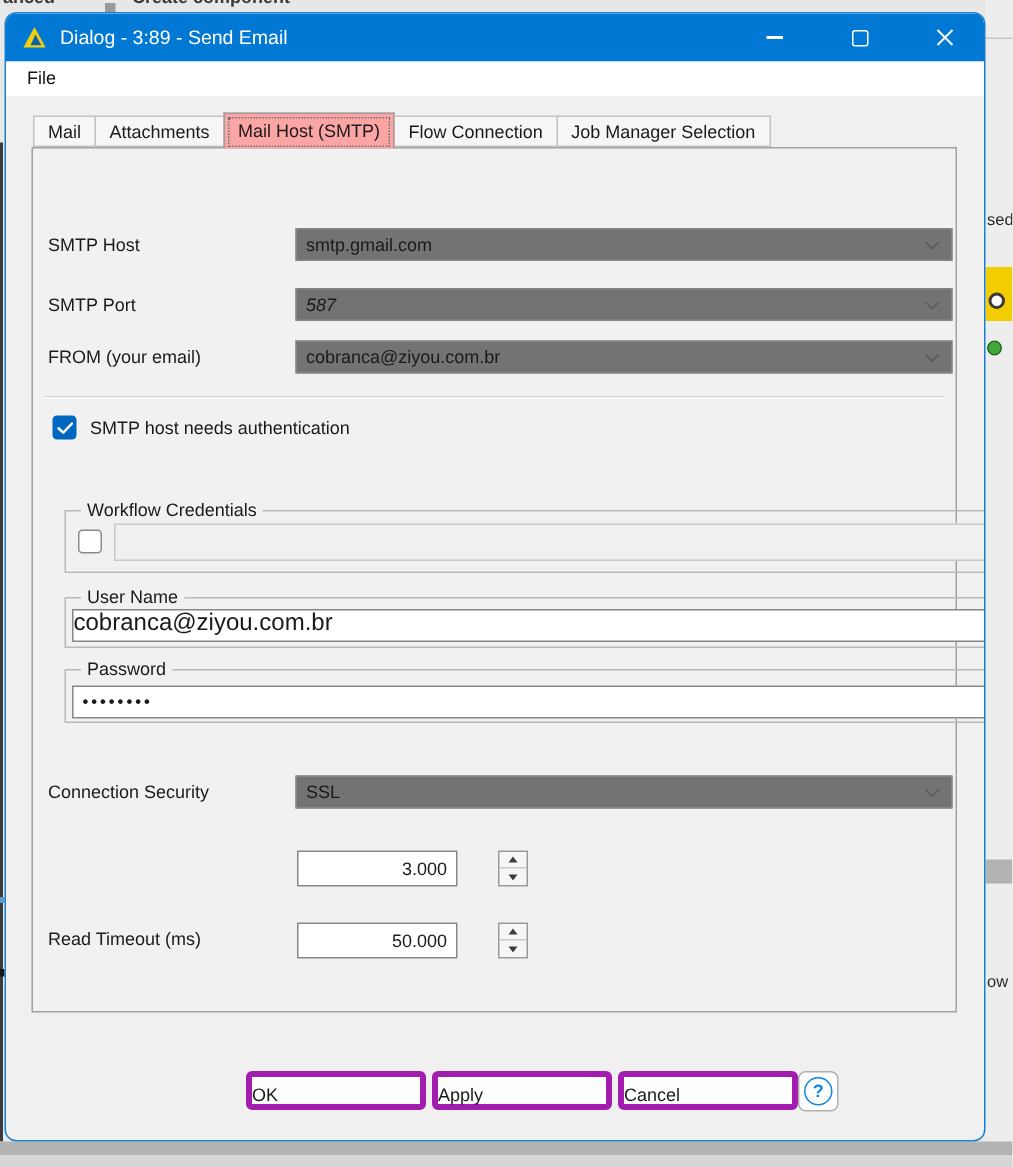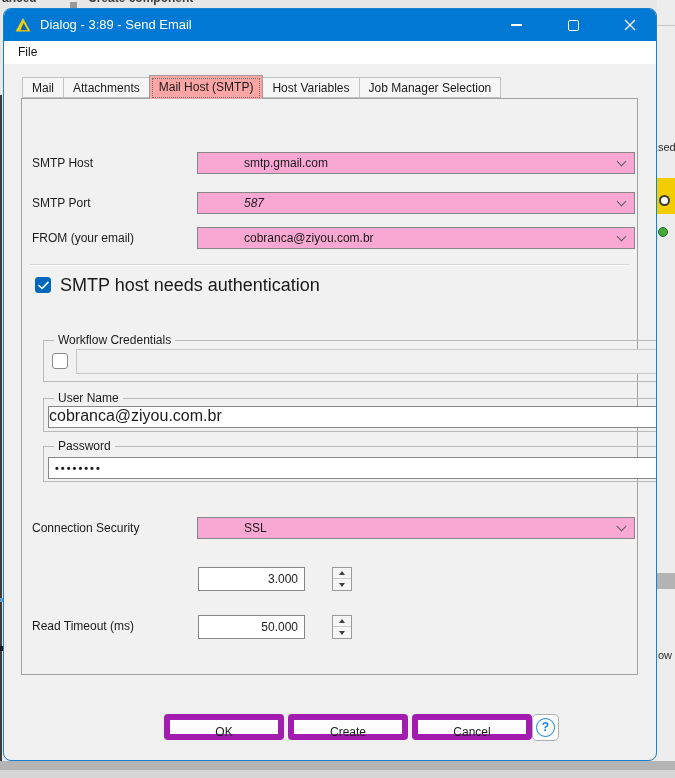--- a/index.html
+++ b/index.html
@@ -62,36 +62,36 @@
     position:relative; height:24px; line-height:23px;
     background:#fca5a5; border:1px solid #9d9d9d; border-bottom:none;
     margin-bottom:-1px; z-index:4;
   }
   .tab.selected::after { content:""; position:absolute; left:2px; right:2px; top:2px; bottom:1px; border:1px dotted #6f6f6f; }
 
   
   .panel { position:absolute; left:17px; top:89px; width:617px; height:577px; border:1px solid #a2a2a2; background:#f1f1f1; }
   .lbl { position:absolute; left:10px; font-size:12px; line-height:22px; white-space:nowrap; }
 
-  .combo { position:absolute; left:175px; width:438px; height:22px; background:#f9a8d4; border:1px solid #868686;padding-left:40px; }
+  .combo { position:absolute; left:175px; width:438px; height:22px; background:#737373; border:1px solid #868686; }
   .combo .val { padding-left:6px; line-height:20px; font-size:12px; white-space:nowrap; overflow:hidden; }
   .chev { position:absolute; right:9px; top:5px; width:7px; height:7px; border-right:1.4px solid #5a5a5a; border-bottom:1.4px solid #5a5a5a; transform:rotate(45deg); }
   .chev.dim { border-color:#ababab; }
 
   #host-combo { top:53px; }  #lbl-host { top:53px; }
   #port-combo { top:93px;font-style:italic; }  #lbl-port { top:93px; }
   #from-combo { top:128px; } #lbl-from { top:128px; }
 
   .sep { position:absolute; left:8px; right:8px; top:165px; height:2px; border-top:1px solid #d4d4d4; border-bottom:1px solid #fdfdfd; }
 
   .cb { width:16px; height:16px; border-radius:3px; }
   .cb-checked { background:#0067c0; border:1px solid #0067c0; display:flex; align-items:center; justify-content:center; }
   .cb-empty { background:#ffffff; border:1px solid #8a8a8a; }
   #auth-check { position:absolute; left:13px; top:178px; }
-  #auth-label { position:absolute; left:38px; top:175px; font-size:18px; line-height:22px; }
+  #auth-label { position:absolute; left:38px; top:175px; font-size:12px; line-height:22px; }
 
   .group { position:absolute; left:21px; width:648px; border:1px solid #b9b9b9; }
   .group-legend { position:absolute; top:-8px; left:10px; background:#f1f1f1; padding:0 4px; font-size:12px; line-height:15px; white-space:nowrap; }
   #grp-cred { top:241px; height:42px; }
   #cred-check { position:absolute; left:8px; top:12px; }
   #cred-combo { position:absolute; left:32px; right:10px; top:8px; height:25px; background:#f0f0f0; border:1px solid #c9c9c9; }
   #grp-user { top:299px; height:34px; }
   #user-combo { position:absolute; left:4px; right:4px; top:7px; height:22px; background:#ffffff; border:1px solid #868686; }
   #grp-pass { top:347px; height:36px; }
   #pass-input { position:absolute; left:4px; right:4px; top:10px; height:22px; background:#ffffff; border:1px solid #868686; }
@@ -107,22 +107,22 @@
   .spin-up { top:0; border-bottom:1px solid #c9c9c9; }
   .spin-dn { bottom:0; }
   .tri-up { width:0; height:0; border-left:3.5px solid transparent; border-right:3.5px solid transparent; border-bottom:4.5px solid #3d3d3d; }
   .tri-dn { width:0; height:0; border-left:3.5px solid transparent; border-right:3.5px solid transparent; border-top:4.5px solid #3d3d3d; }
   #ct-input, #ct-spin { top:468px; }
   #rt-input, #rt-spin { top:516px; }
 
   
   .btn {
     position:absolute; top:705px; width:120px; height:26px;
-    background:#fdfdfd; border:6px solid #a21caf; border-radius:4px;
-    font-size:12px; line-height:24px; text-align:center;
+    background:#fdfdfd; border:4px solid #a21caf; border-radius:4px;
+    font-size:12px; line-height:24px; 
   }
   #btn-ok { left:160px; } #btn-apply { left:284px; } #btn-cancel { left:408px; }
   .help-btn { position:absolute; left:528px; top:705px; width:27px; height:27px; background:#fdfdfd; border:1px solid #b0b0b0; border-radius:5px; display:flex; align-items:center; justify-content:center; }
   .help-circle { width:19px; height:19px; border:1.7px solid #0f85e0; border-radius:50%; color:#0f85e0; font-size:12px; font-weight:bold; line-height:16px; text-align:center; }
 </style>
 </head>
 <body>
 
 <div class="bg-top">
   <span class="frag frag-a">anced</span>
@@ -170,21 +170,21 @@
   </div>
 
   <div class="menubar">
     <span class="menu-item">File</span>
   </div>
 
   <div class="tabs">
     <div class="tab">Mail</div>
     <div class="tab">Attachments</div>
     <div class="tab selected">Mail Host (SMTP)</div>
-    <div class="tab">Host Variables</div>
+    <div class="tab">Flow Connection</div>
     <div class="tab">Job Manager Selection</div>
   </div>
 
   <div class="panel">
 
     <span class="lbl" id="lbl-host">SMTP Host</span>
     <div class="combo" id="host-combo">
       <div class="val">smtp.gmail.com</div>
       <span class="chev"></span>
     </div>
@@ -261,19 +261,19 @@
           <span class="tri-up"></span>
         </div>
       <div class="spin-dn">
           <span class="tri-dn"></span>
         </div>
     </div>
 
   </div>
 
   <div class="btn" id="btn-ok">OK</div>
-  <div class="btn" id="btn-apply">Create</div>
+  <div class="btn" id="btn-apply">Apply</div>
   <div class="btn" id="btn-cancel">Cancel</div>
   <div class="help-btn">
     <div class="help-circle">?</div>
   </div>
 
 </div>
 
 </body></html>

